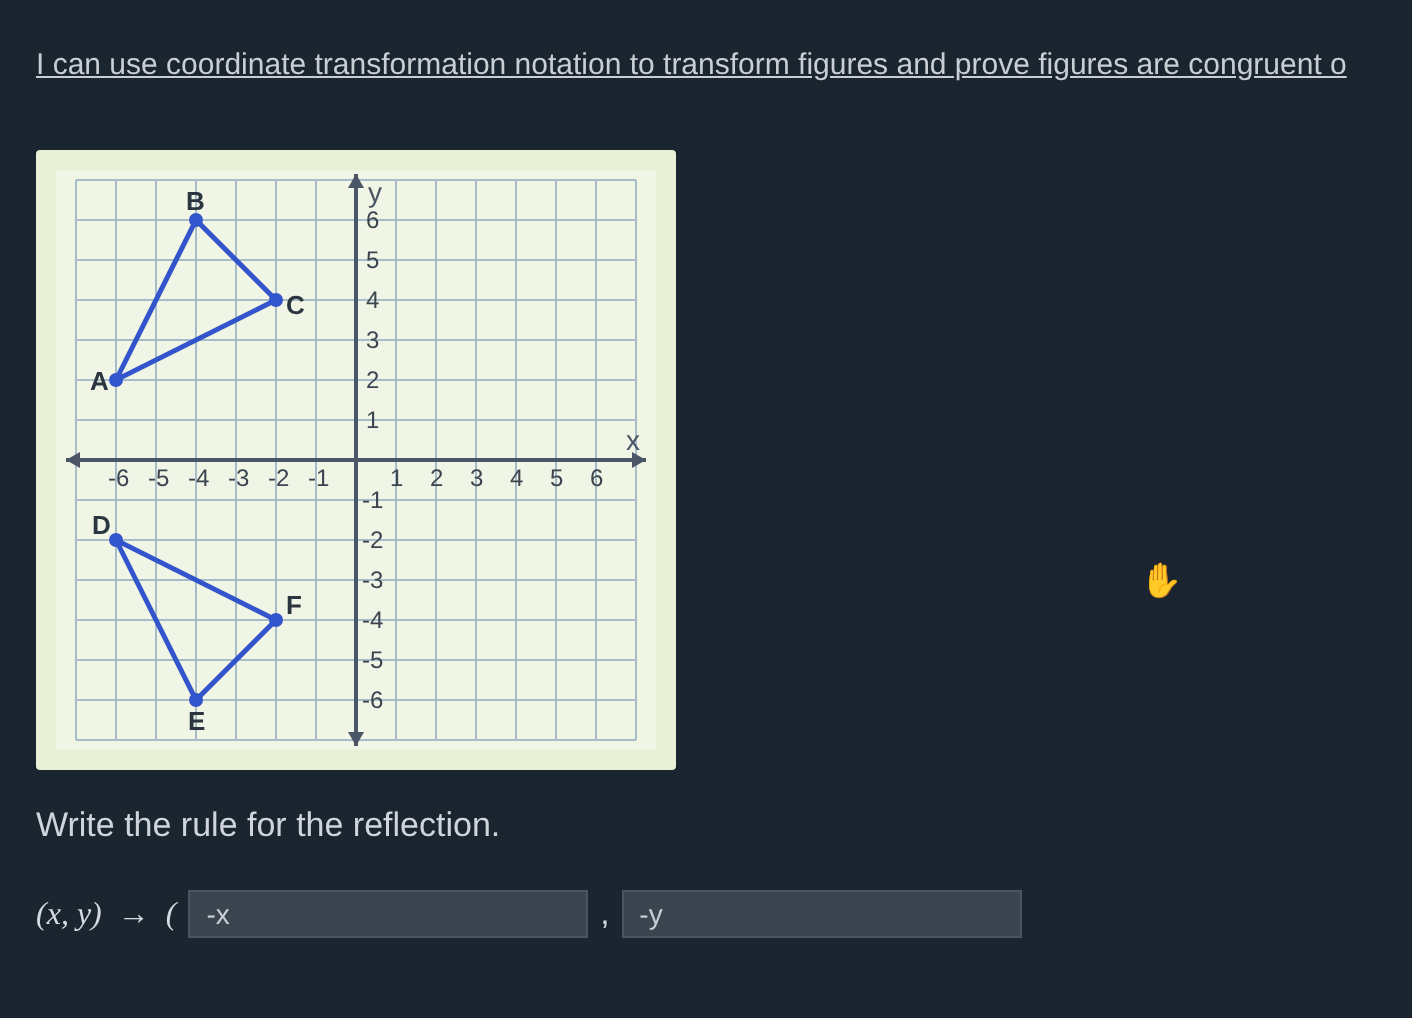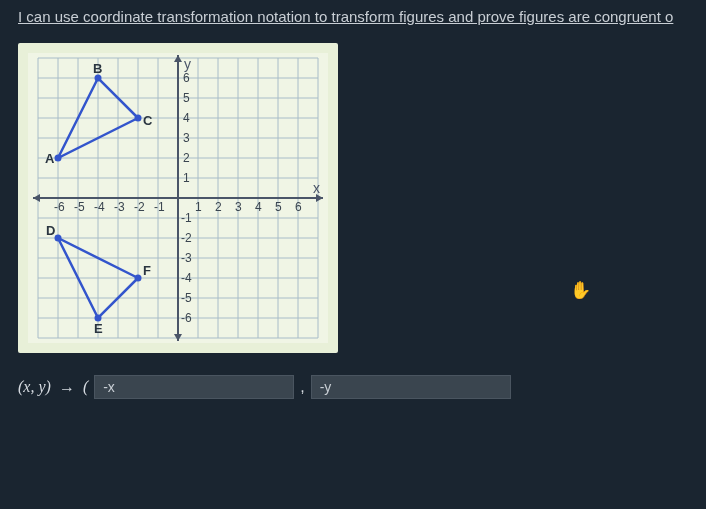--- a/index.html
+++ b/index.html
@@ -6,21 +6,21 @@
     body {
       width: 706px;
       height: 509px;
       background: #1a2530;
       font-family: Arial, sans-serif;
       color: #d0d5da;
       overflow: hidden;
       position: relative;
     }
     .header {
-      padding: 8px 18px;
+      padding: 24px 18px;
       font-size: 15px;
       text-decoration: underline;
       color: #c8ced4;
       white-space: nowrap;
     }
     .content {
       padding: 10px 18px;
     }
     .graph-container {
       width: 320px;
@@ -171,20 +171,21 @@
       <polygon class="tri-line" points="30,185 70,265 110,225"></polygon>
       <circle class="tri-pt" cx="30" cy="185" r="3.5"></circle>
       <circle class="tri-pt" cx="70" cy="265" r="3.5"></circle>
       <circle class="tri-pt" cx="110" cy="225" r="3.5"></circle>
       <text class="point-label" x="18" y="182">D</text>
       <text class="point-label" x="66" y="280">E</text>
       <text class="point-label" x="115" y="222">F</text>
     </svg>
   </div>
 
+  <div class="prompt">Write the rule for the reflection.</div>
 
   <div class="rule-row">
     <span class="italic">(<span class="italic">x</span>, <span class="italic">y</span>) &nbsp;→&nbsp; (</span>
     <span class="input-box">-x</span>
     <span>, </span>
     <span class="input-box">-y</span>
   </div>
 
 </div>
 

